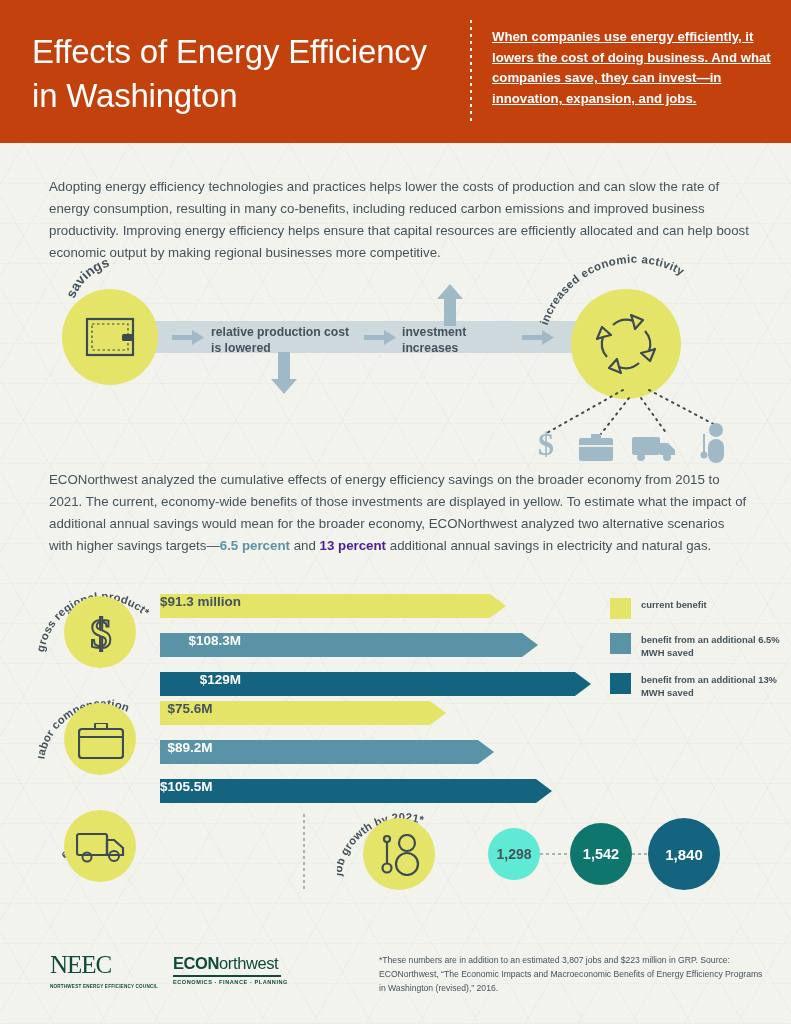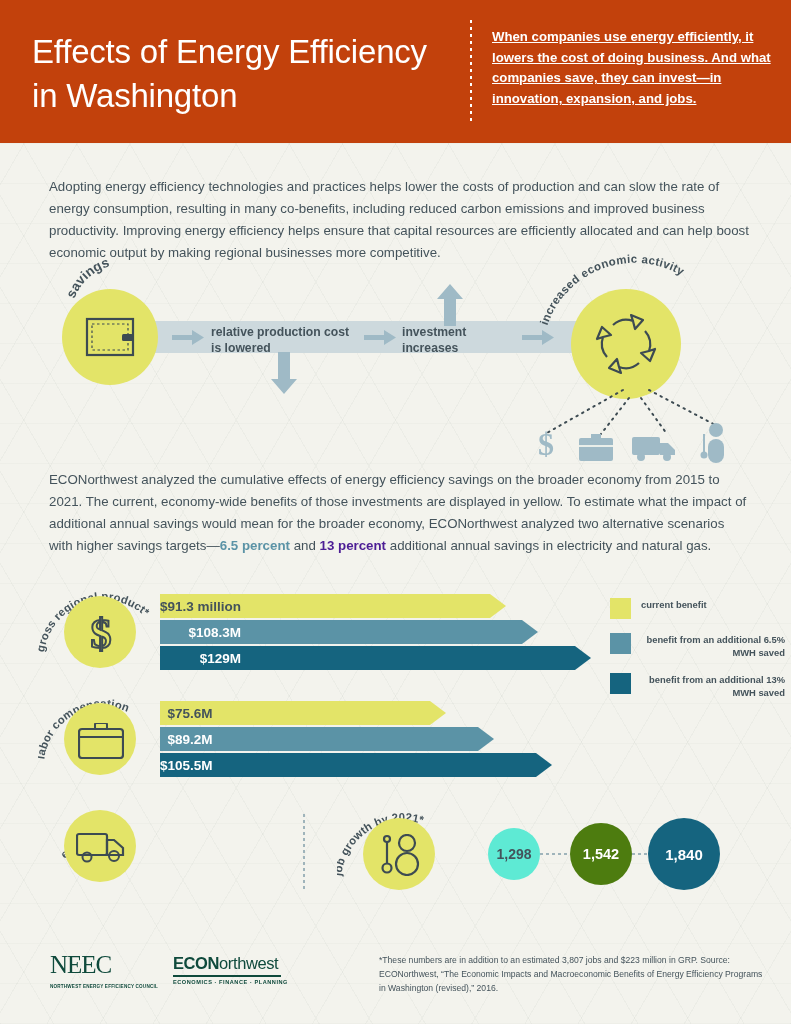--- a/index.html
+++ b/index.html
@@ -80,38 +80,38 @@
   #row-labor{top:115px;height:96px;}
   #row-exports{top:222px;height:96px;}
   .icon-circle{
     position:absolute;left:64px;top:8px;width:72px;height:72px;
     border-radius:50%;background:#e3e468;
   }
   .curve-label{position:absolute;left:38px;top:-2px;width:130px;height:90px;}
   .curve-label text{font-size:11.3px;font-weight:700;fill:#44535b;letter-spacing:.2px;}
   .bars{position:absolute;left:160px;top:6px;}
   .bar{
-    position:relative;height:24px;margin-bottom:2px;
-    display:flex;align-items:center;justify-content:flex-end;
+    position:relative;height:24px;margin-bottom:15px;
+    display:flex;justify-content:flex-end;
   }
   .bar-body{
     position:absolute;left:0;top:0;height:24px;
   }
   .bar-label{
     position:relative;z-index:2;font-size:13.5px;font-weight:700;
     padding-right:16px;white-space:nowrap;
   }
   .lbl-dark{color:#44535b;}
   .lbl-light{color:#ffffff;}
 
   
   .legend{position:absolute;left:610px;top:598px;width:175px;}
   .legend-item{display:flex;align-items:flex-start;margin-bottom:14px;}
   .legend-swatch{width:21px;height:21px;flex:0 0 21px;margin-right:10px;}
-  .legend-text{font-size:9.4px;line-height:1.35;color:#44535b;font-weight:600;padding-top:1px;text-align:right;}
+  .legend-text{font-size:9.4px;line-height:1.35;color:#44535b;font-weight:600;padding-top:1px;}
 
   
   .jobs{position:absolute;left:0;top:800px;width:791px;height:110px;}
   .vsep{
     position:absolute;left:303px;top:14px;width:2px;height:78px;
     background-image:linear-gradient(to bottom,#9fb4bb 50%,rgba(0,0,0,0) 0%);
     background-size:2px 6px;background-repeat:repeat-y;
   }
   #jobs-icon-circle{
     position:absolute;left:363px;top:18px;width:72px;height:72px;
@@ -371,21 +371,21 @@
     <circle cx="6" cy="5" r="3" fill="none" stroke="#3d4b52" stroke-width="2.2"></circle>
     <circle cx="6" cy="34" r="4.5" fill="none" stroke="#3d4b52" stroke-width="2.2"></circle>
   </svg>
 
   <div class="dotline" style="left:540px;top:53px;width:52px;"></div>
   <div class="dotline" style="left:620px;top:53px;width:44px;"></div>
 
   <div class="job-bubble" style="left:488px;top:28px;width:52px;height:52px;background:#5eead4;color:#44535b;font-size:14px;">
     <span>1,298</span>
   </div>
-  <div class="job-bubble" style="left:570px;top:23px;width:62px;height:62px;background:#4d7c0f;color:#ffffff;font-size:14.5px;">
+  <div class="job-bubble" style="left:570px;top:23px;width:62px;height:62px;background:#0f766e;color:#ffffff;font-size:14.5px;">
     <span>1,542</span>
   </div>
   <div class="job-bubble" style="left:648px;top:18px;width:72px;height:72px;background:#15647f;color:#ffffff;font-size:15px;">
     <span>1,840</span>
   </div>
 </div>
 
 <div class="footer">
   <div class="logo-neec">
     <svg width="74" height="26" viewBox="0 0 74 26">

